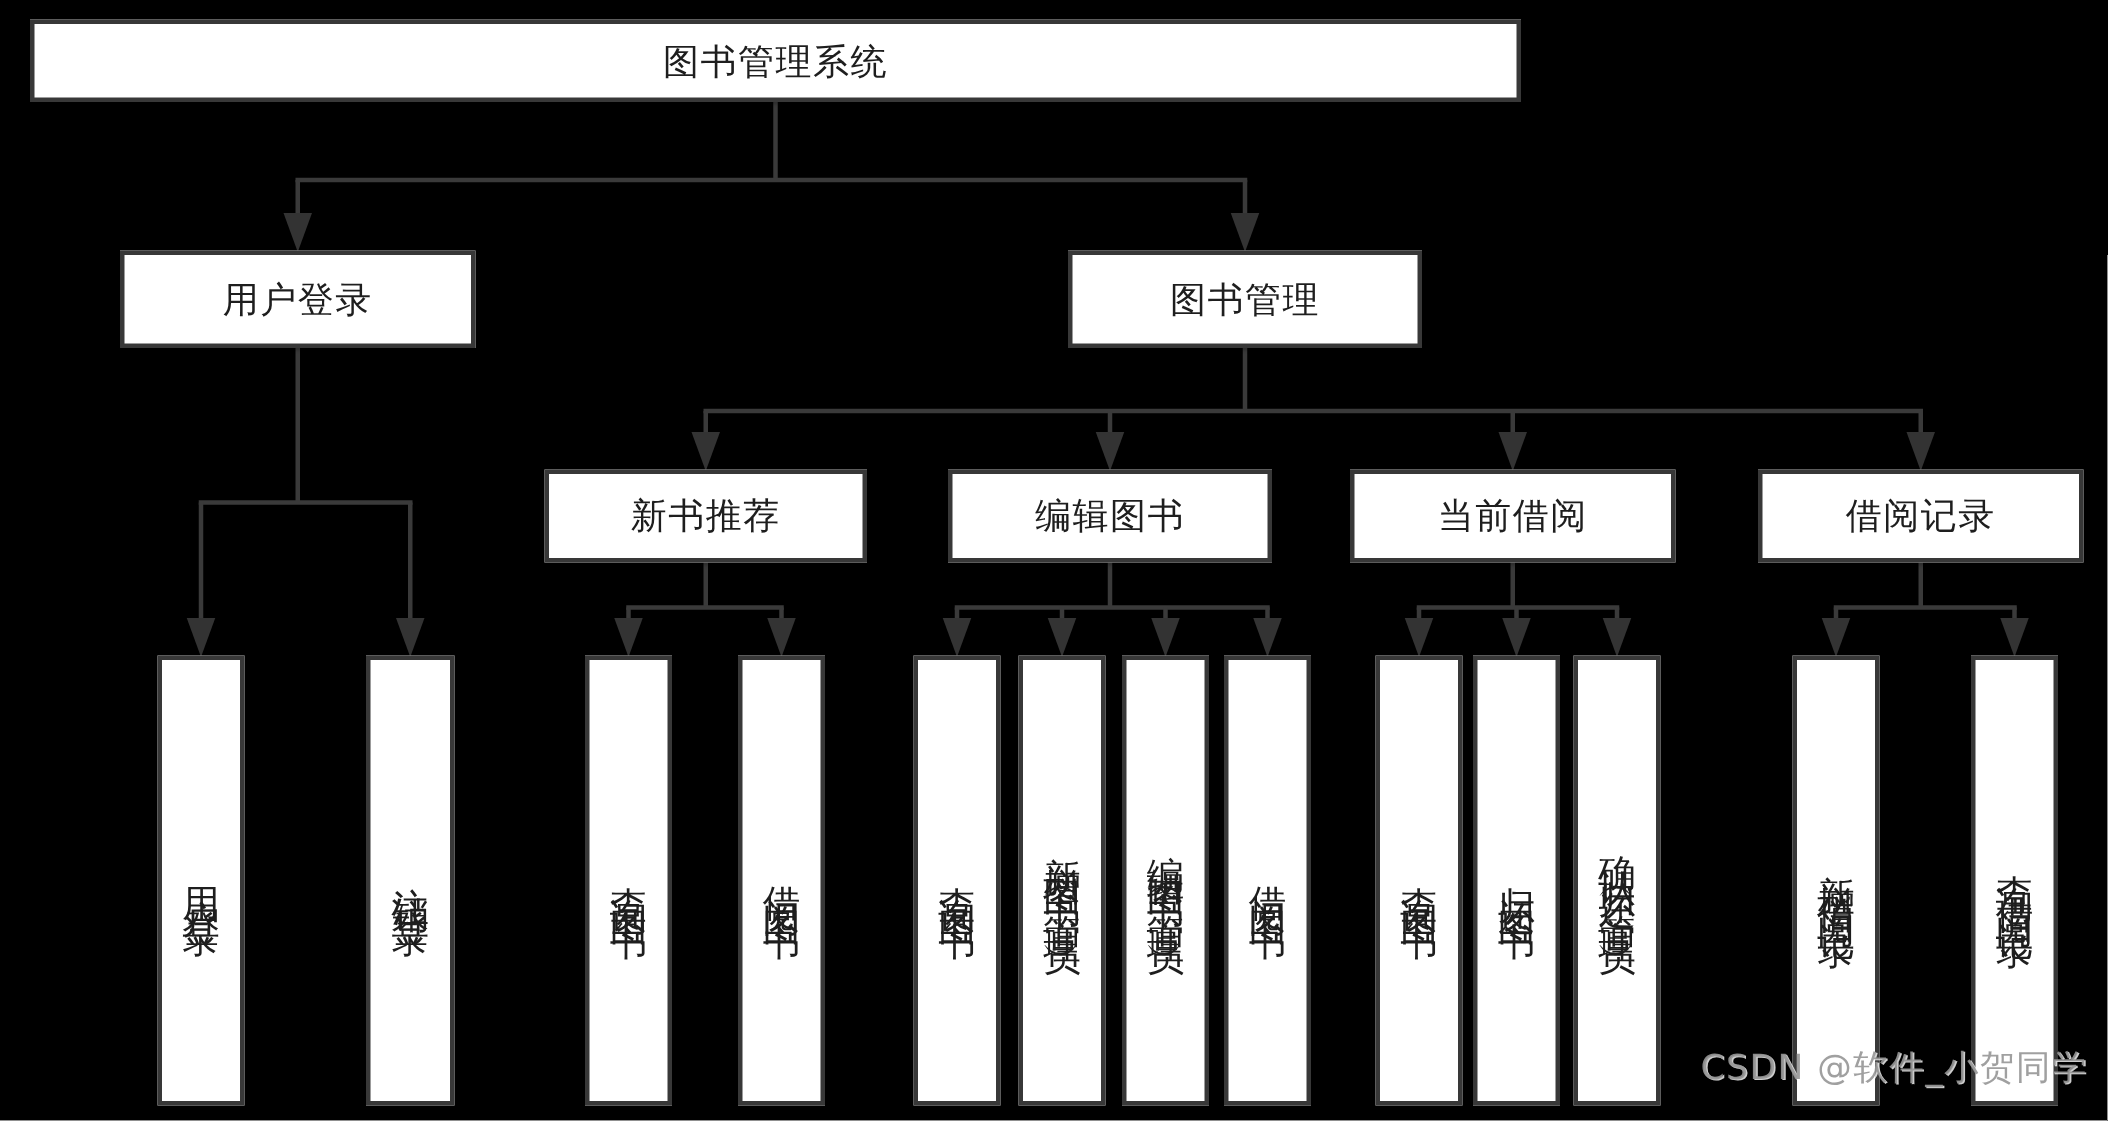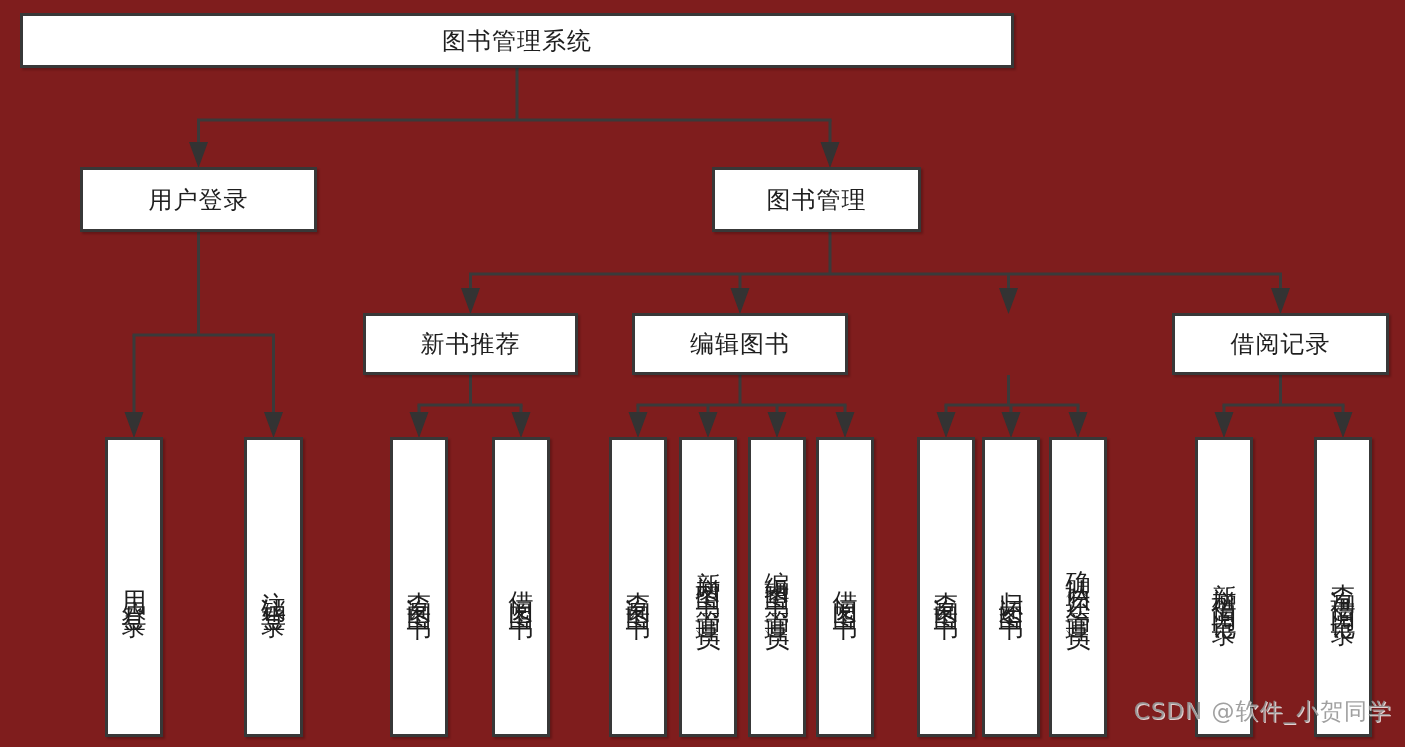--- a/index.html
+++ b/index.html
@@ -5,21 +5,21 @@
   html, body {
     margin: 0;
     padding: 0;
     background: #ffffff;
     font-family: "DejaVu Sans", sans-serif;
   }
   .stage {
     position: relative;
     width: 1405px;
     height: 747px;
-    background: #7f1d1d;
+    background: #000000;
     overflow: hidden;
   }
   svg.connectors {
     position: absolute;
     left: 0;
     top: 0;
     width: 1405px;
     height: 747px;
   }
   .node {
@@ -110,23 +110,24 @@
       <polygon points="1068.5,412 1087.5,412 1078,438" fill="#333333"></polygon>
       <line x1="1280.5" y1="375" x2="1280.5" y2="405" stroke="#3a3a3a" stroke-width="3"></line>
       <line x1="1222.5" y1="405" x2="1344.5" y2="405" stroke="#3a3a3a" stroke-width="3"></line>
       <line x1="1224" y1="405" x2="1224" y2="413" stroke="#3a3a3a" stroke-width="3"></line>
       <polygon points="1214.5,412 1233.5,412 1224,438" fill="#333333"></polygon>
       <line x1="1343" y1="405" x2="1343" y2="413" stroke="#3a3a3a" stroke-width="3"></line>
       <polygon points="1333.5,412 1352.5,412 1343,438" fill="#333333"></polygon>
     </svg>
   <div class="node horizontal" style="left: 20px; top: 13px; width: 994px; height: 55px; border-color: rgb(56, 56, 56); color: rgb(30, 30, 30);">图书管理系统</div>
     <div class="node horizontal" style="left: 80px; top: 167px; width: 237px; height: 65px; border-color: rgb(56, 56, 56); color: rgb(30, 30, 30);">用户登录</div>
-    <div class="node horizontal" style="left: 712px; top: 167px; width: 209px; height: 65px; border-color: rgb(56, 56, 56); color: rgb(30, 30, 30);">图书管理</div>
+    <div class="node horizontal" style="left: 712px; top: 167px; width: 236px; height: 65px; border-color: rgb(56, 56, 56); color: rgb(30, 30, 30);">图书管理</div>
     <div class="node horizontal" style="left: 363px; top: 313px; width: 215px; height: 62px; border-color: rgb(56, 56, 56); color: rgb(30, 30, 30);">新书推荐</div>
     <div class="node horizontal" style="left: 632px; top: 313px; width: 216px; height: 62px; border-color: rgb(56, 56, 56); color: rgb(30, 30, 30);">编辑图书</div>
+    <div class="node horizontal" style="left: 900px; top: 313px; width: 217px; height: 62px; border-color: rgb(56, 56, 56); color: rgb(30, 30, 30);">当前借阅</div>
     <div class="node horizontal" style="left: 1172px; top: 313px; width: 217px; height: 62px; border-color: rgb(56, 56, 56); color: rgb(30, 30, 30);">借阅记录</div>
     <div class="node vertical" style="left: 105px; top: 437px; width: 58px; height: 300px; border-color: rgb(56, 56, 56); color: rgb(30, 30, 30);">用户登录</div>
     <div class="node vertical" style="left: 244px; top: 437px; width: 59px; height: 300px; border-color: rgb(56, 56, 56); color: rgb(30, 30, 30);">注销登录</div>
     <div class="node vertical" style="left: 390px; top: 437px; width: 58px; height: 300px; border-color: rgb(56, 56, 56); color: rgb(30, 30, 30);">查询图书</div>
     <div class="node vertical" style="left: 492px; top: 437px; width: 58px; height: 300px; border-color: rgb(56, 56, 56); color: rgb(30, 30, 30);">借阅图书</div>
     <div class="node vertical" style="left: 609px; top: 437px; width: 58px; height: 300px; border-color: rgb(56, 56, 56); color: rgb(30, 30, 30);">查询图书</div>
     <div class="node vertical" style="left: 679px; top: 437px; width: 58px; height: 300px; border-color: rgb(56, 56, 56); color: rgb(30, 30, 30);">新增图书（管理员）</div>
     <div class="node vertical" style="left: 748px; top: 437px; width: 58px; height: 300px; border-color: rgb(56, 56, 56); color: rgb(30, 30, 30);">编辑图书（管理员）</div>
     <div class="node vertical" style="left: 816px; top: 437px; width: 58px; height: 300px; border-color: rgb(56, 56, 56); color: rgb(30, 30, 30);">借阅图书</div>
     <div class="node vertical" style="left: 917px; top: 437px; width: 58px; height: 300px; border-color: rgb(56, 56, 56); color: rgb(30, 30, 30);">查询图书</div>

